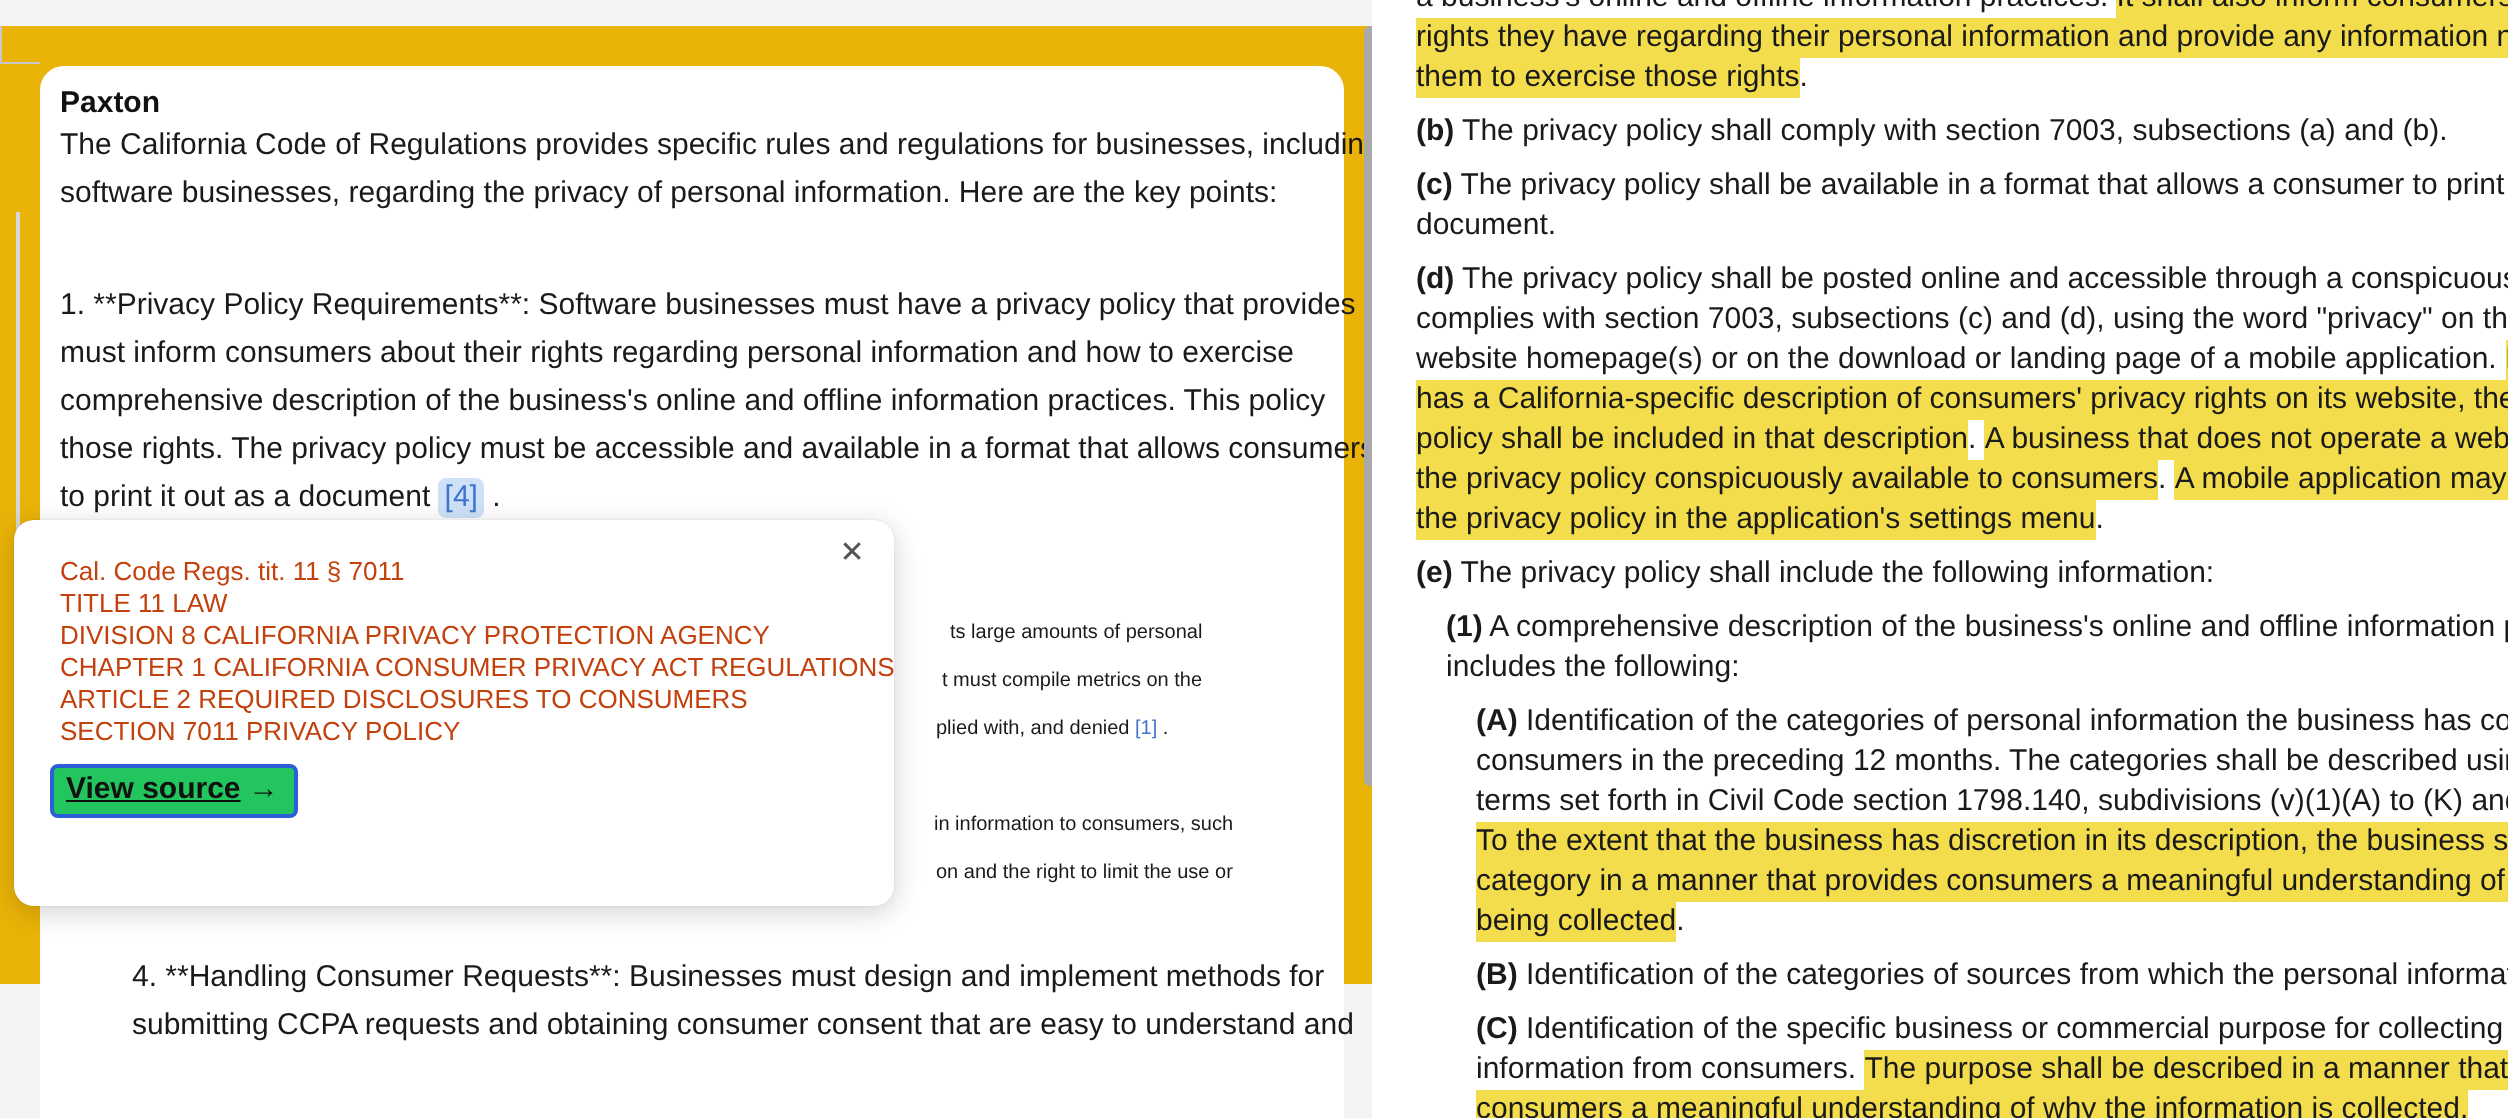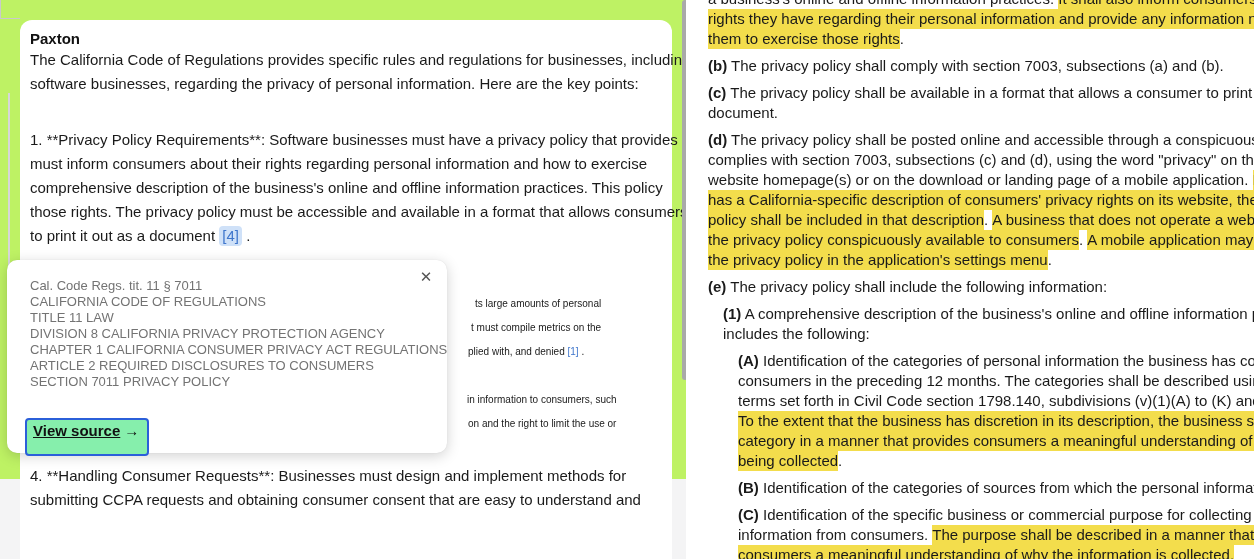--- a/index.html
+++ b/index.html
@@ -4,57 +4,57 @@
 <style>
   * { margin: 0; padding: 0; box-sizing: border-box; }
   html,body { width: 1254px; height: 559px; overflow: hidden; }
   body {
     font-family: "Liberation Sans", sans-serif;
     background: #f4f4f5;
     position: relative;
     color: #1a1a1a;
   }
   
-  .left-region { position: absolute; left: 0; top: 0; width: 686px; height: 479px; background: #bef264; }
+  .left-region { position: absolute; left: 0; top: 13px; width: 686px; height: 479px; background: #eab308; }
   .corner-vline { position: absolute; left: 0; top: 0; width: 1px; height: 18px; background: #c9c9cc; }
   .corner-hline { position: absolute; left: 0; top: 18px; width: 20px; height: 1px; background: #c9c9cc; }
   .quote-bar { position: absolute; left: 8px; top: 93px; width: 2px; height: 330px; background: #d6d6d8; }
   .answer-card {
     position: absolute; left: 20px; top: 20px; width: 652px; height: 600px;
     background: #ffffff; border-radius: 12px; padding: 10px 10px 0 10px;
   }
   .card-title { font-size: 15px; font-weight: bold; line-height: 18px; color: #111; }
   .para { margin-top: 0; }
   .para .tline { font-size: 15px; line-height: 24px; white-space: pre; color: #1a1a1a; }
   .mt-intro { margin-top: 0px; }
   .mt-p1 { margin-top: 32px; }
-  .mt-p4 { margin-top: 216px; }
+  .mt-p4 { margin-top: 216px; margin-left: 36px; }
   .frag { position: absolute; font-size: 10px; line-height: 24px; white-space: pre; color: #1a1a1a; }
   .cite-chip {
     display: inline-block; background: #cfe1f8; color: #3f76cc;
     border-radius: 4px; padding: 0 3px; font-size: 15px; line-height: 20px;
   }
   .cite-plain { color: #3f76cc; }
   .lp-scroll-thumb { position: absolute; left: 682px; top: 0; width: 6px; height: 380px; background: #a9a9a9; border-radius: 3px; }
   
   .citation-popup {
     position: absolute; left: 7px; top: 260px; width: 440px; height: 193px;
     background: #ffffff; border-radius: 10px;
     box-shadow: 0 3px 14px rgba(0,0,0,0.18), 0 0 1px rgba(0,0,0,0.12);
     padding: 18px 16px 0 23px; z-index: 5;
   }
   .popup-close {
     position: absolute; right: 12px; top: 8px; width: 18px; height: 18px;
     font-size: 15px; color: #555; text-align: center; line-height: 18px; cursor: pointer;
   }
-  .popup-line { font-size: 13px; line-height: 16px; white-space: pre; color: #737373; }
+  .popup-line { font-size: 13px; line-height: 16px; white-space: pre; color: #c2410c; }
   .view-source-btn {
-    display: inline-block; margin-top: 28px; margin-left: -5px;
-    border: 2px solid #2b5fd9; border-radius: 4px; padding: 2px 8px 14px 6px;
-    background: #86efac; cursor: pointer;
+    display: inline-block; margin-top: 8px; margin-left: -5px;
+    border: 2px solid #2b5fd9; border-radius: 4px; padding: 2px 8px 3px 6px;
+    background: #22c55e; cursor: pointer;
   }
   .view-source-btn .vs-label { font-size: 15px; font-weight: bold; color: #111; text-decoration: underline; }
   .view-source-btn .vs-arrow { font-size: 15px; font-weight: bold; color: #111; margin-left: 4px; text-decoration: none; }
   
   .right-region { position: absolute; left: 686px; top: 0; width: 568px; height: 559px; background: #ffffff; overflow: hidden; }
   .right-content { position: absolute; left: 22px; top: -11px; width: 700px; }
   .rp { margin-top: 7px; }
   .rp:first-child { margin-top: 0; }
   .rp .rline { font-size: 15px; line-height: 20px; white-space: pre; color: #1a1a1a; }
   .ind-1 { padding-left: 15px; }
@@ -96,21 +96,20 @@
       </div>
   </div>
 
   <div class="lp-scroll-thumb"></div>
 </div>
 
 <div class="citation-popup">
   <div class="popup-close">✕</div>
   <div id="popup-lines">
       <div class="popup-line">Cal. Code Regs. tit. 11 § 7011</div>
-      <div class="popup-line">CALIFORNIA CODE OF REGULATIONS</div>
       <div class="popup-line">TITLE 11 LAW</div>
       <div class="popup-line">DIVISION 8 CALIFORNIA PRIVACY PROTECTION AGENCY</div>
       <div class="popup-line">CHAPTER 1 CALIFORNIA CONSUMER PRIVACY ACT REGULATIONS</div>
       <div class="popup-line">ARTICLE 2 REQUIRED DISCLOSURES TO CONSUMERS</div>
       <div class="popup-line">SECTION 7011 PRIVACY POLICY</div>
     </div>
   <div class="view-source-btn">
     <span class="vs-label">View source</span><span class="vs-arrow">→</span>
   </div>
 </div>

